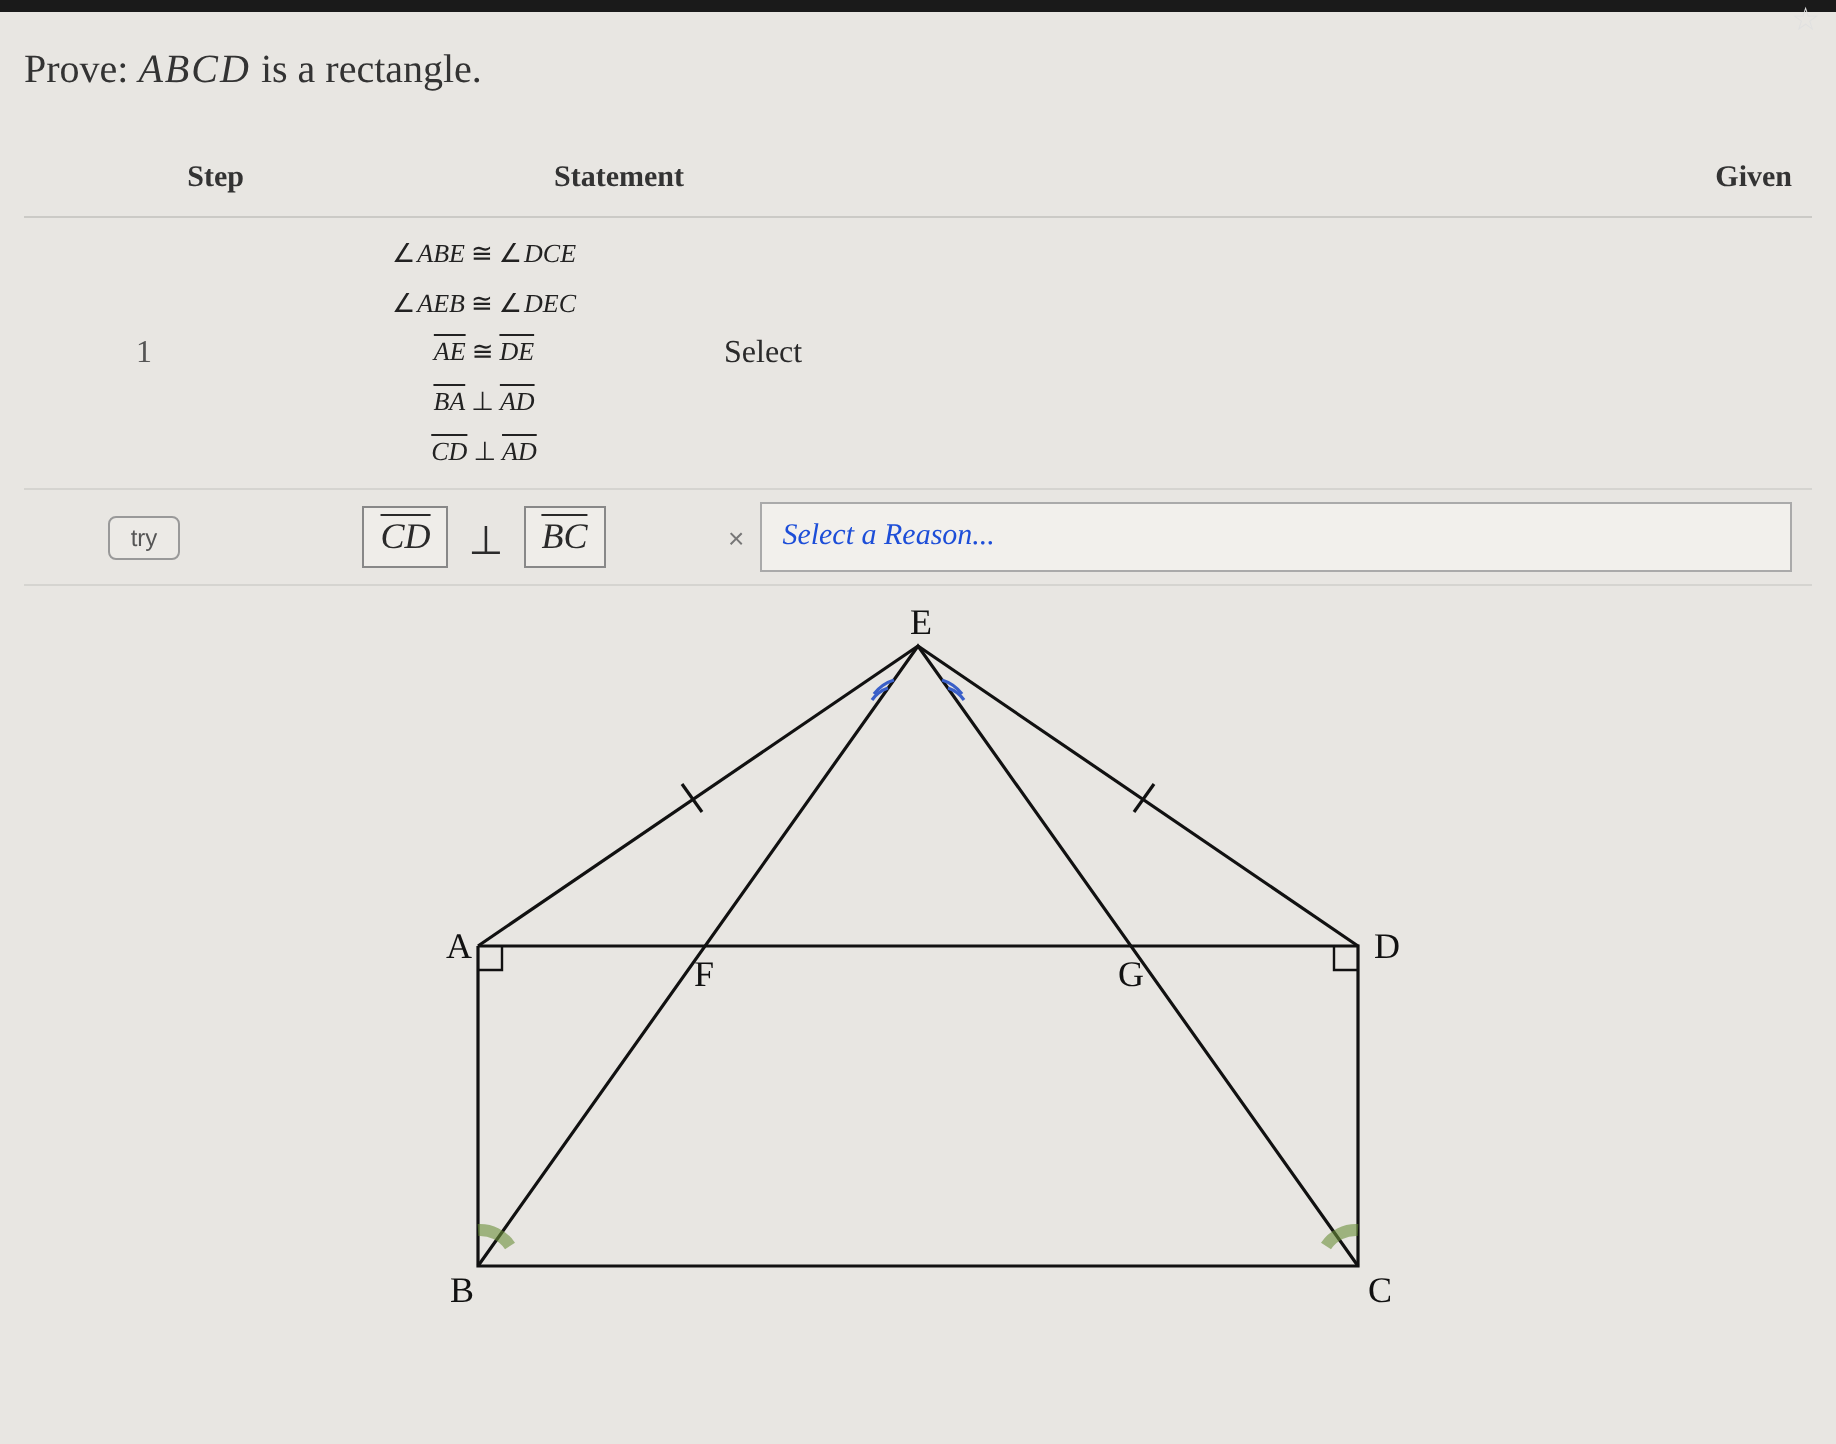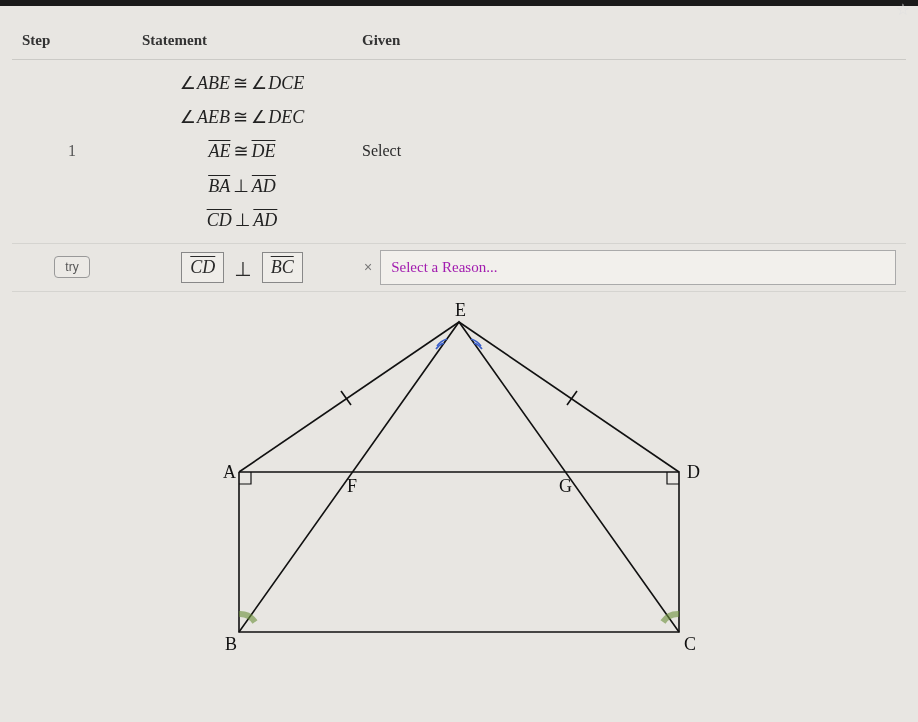--- a/index.html
+++ b/index.html
@@ -32,41 +32,41 @@
       font-size: 20px;
       color: #333;
       margin-bottom: 26px;
     }
     .prove-line .math { font-style: italic; font-family: 'Times New Roman', serif; letter-spacing: 1px; }
     table.proof {
       width: 100%;
       border-collapse: collapse;
     }
     table.proof th {
-      text-align: left;
+      text-align: right;
       font-weight: bold;
       font-size: 15px;
       color: #333;
       padding: 8px 10px 10px 10px;
       border-bottom: 1px solid rgba(0,0,0,0.12);
       font-family: Georgia, serif;
     }
     table.proof td {
       vertical-align: middle;
       padding: 6px 10px;
       font-size: 16px;
       border-bottom: 1px solid rgba(0,0,0,0.08);
     }
     .step-col { width: 120px; text-align: center; font-size: 12px; color: #555;}
     .stmt-col { width: 220px; text-align: center; }
     .reason-col { }
     .math-stmt {
       font-family: 'Times New Roman', serif;
       font-style: italic;
-      font-size: 18px;
+      font-size: 13px;
       color: #222;
       line-height: 1.9;
       white-space: nowrap;
     }
     .seg { text-decoration: overline; display:inline-block;}
     .ang::before { content: "\2220"; font-style: normal; margin-right:1px;}
     .cong { font-style: normal; padding: 0 3px;}
     .perp { font-style: normal; padding: 0 3px;}
     .try-btn {
       display: inline-block;
@@ -107,41 +107,45 @@
       font-size: 14px;
       color: #777;
       cursor: pointer;
       font-family: Arial, sans-serif;
       padding: 0 2px;
     }
     .select-box {
       flex: 1;
       border: 1px solid #aaa;
       background: #f2f0ec;
-      color: #a21caf;
+      color: #1d4ed8;
       font-size: 15px;
       padding: 8px 10px;
       font-family: Georgia, serif;
       cursor: pointer;
+      font-style: italic;
     }
     .figure-wrap {
       display: flex;
       justify-content: center;
       margin-top: 10px;
     }
     svg.figure { display:block; }
   </style>
 </head>
 <body>
 
 <div class="topbar"></div>
 <div class="star-icon">☆</div>
 
 <div class="content">
 
+  <div class="prove-line">
+    <span>Prove: </span><span class="math">ABCD</span><span> is a rectangle.</span>
+  </div>
 
   <table class="proof">
     <thead>
       <tr>
         <th class="step-col">Step</th>
         <th class="stmt-col">Statement</th>
         <th class="reason-col">Given</th>
       </tr>
     </thead>
     <tbody>

